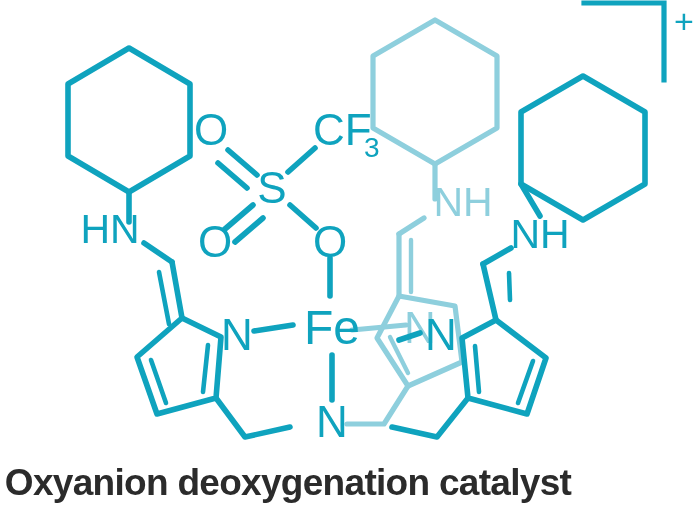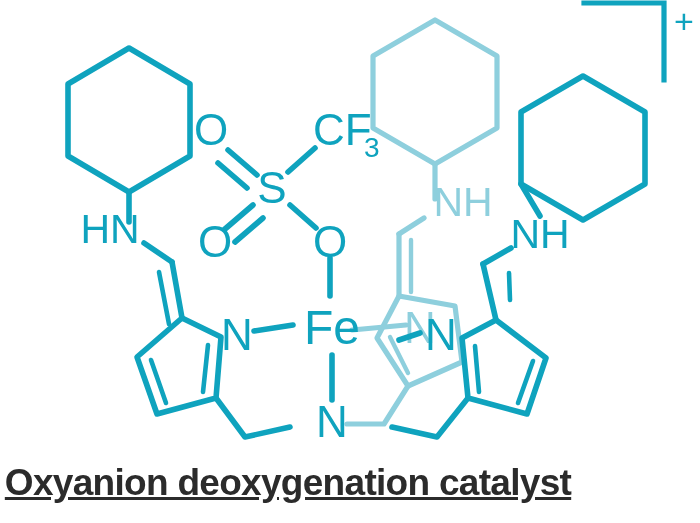--- a/index.html
+++ b/index.html
@@ -30,21 +30,20 @@
     left: 0;
     top: 462px;
     width: 576px;
     text-align: center;
     font-family: "Liberation Sans", sans-serif;
     font-weight: bold;
     font-size: 37px;
     letter-spacing: -0.7px;
     color: #2b2b2b;
     white-space: nowrap;
-    text-decoration: underline;
   }
   text.atom {
     font-family: "Liberation Sans", sans-serif;
     font-weight: normal;
   }
 </style>
 </head>
 <body>
 
 <div id="figure">

